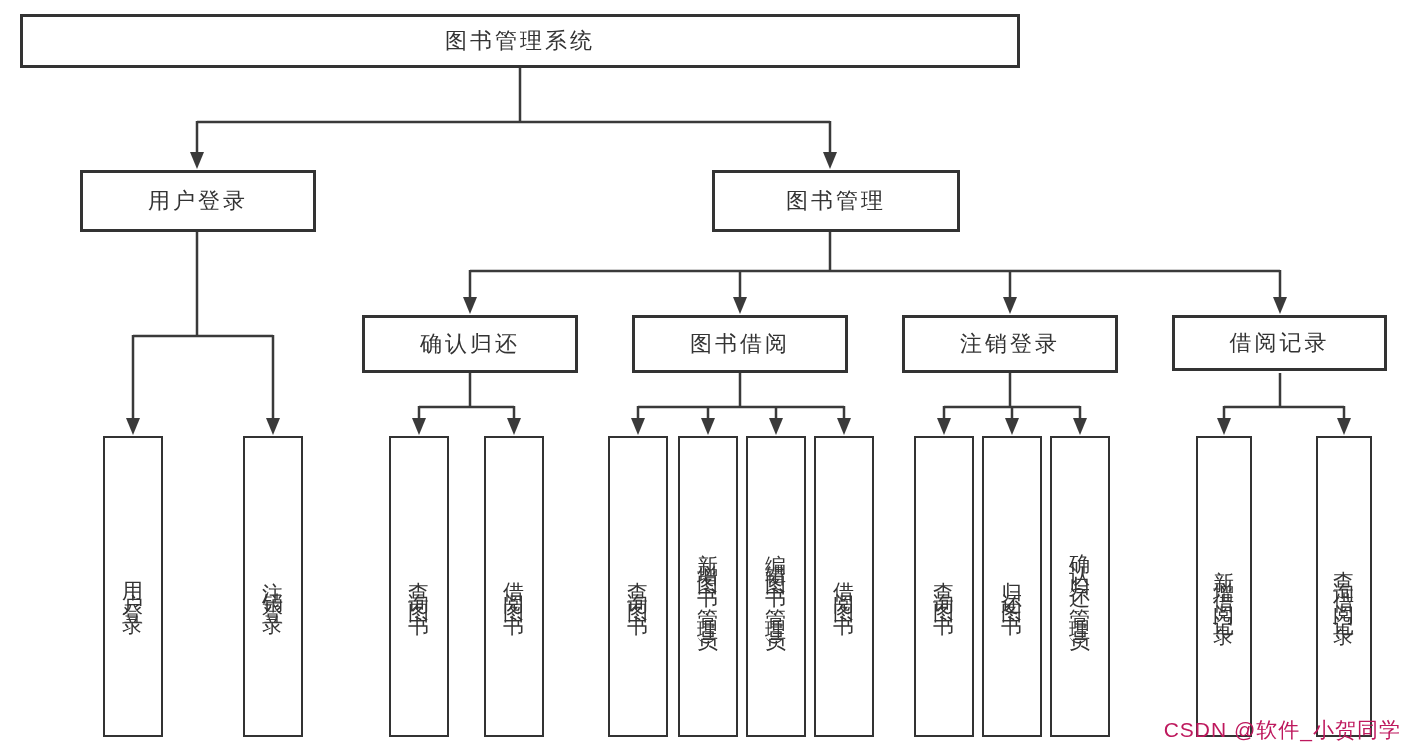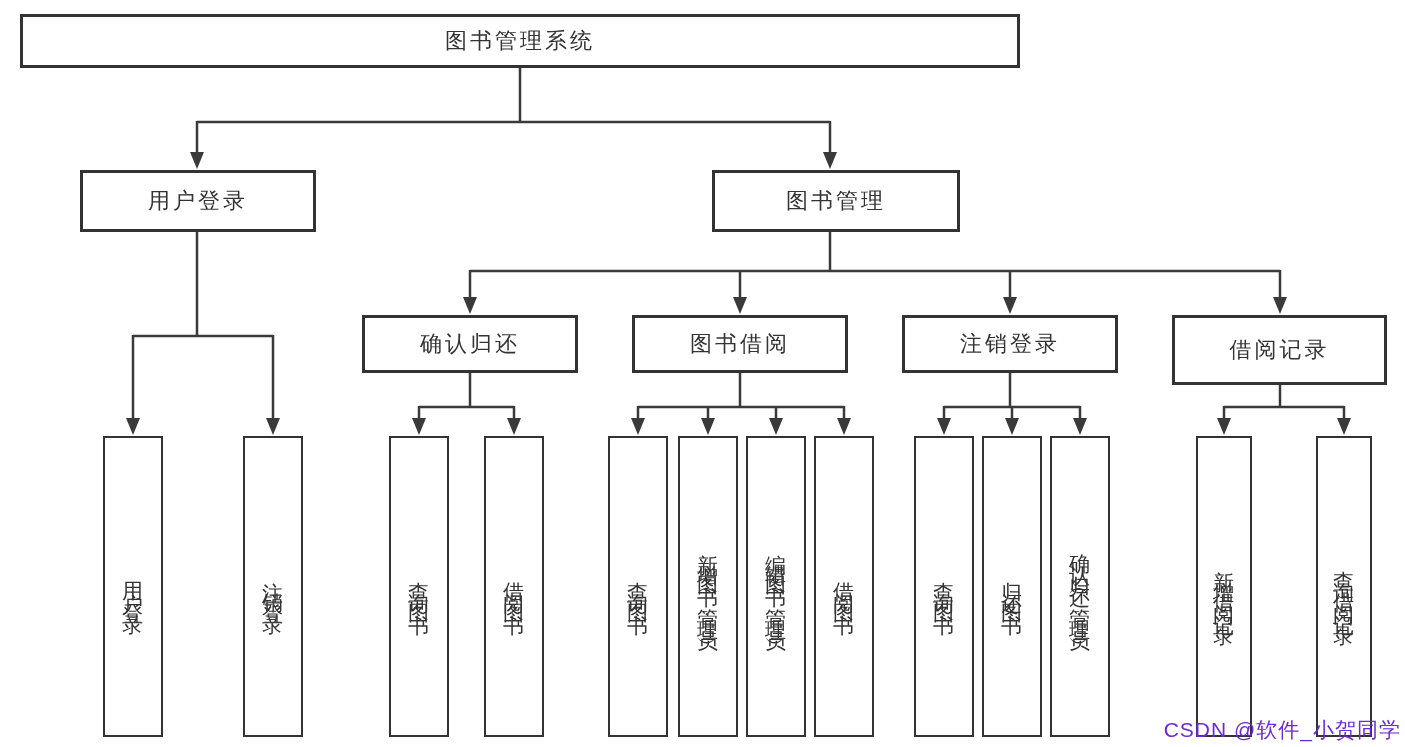--- a/index.html
+++ b/index.html
@@ -18,21 +18,21 @@
     border-width:2px;
     writing-mode:vertical-rl;
     font-size:21px;letter-spacing:11px;
     white-space:normal;
     line-height:1;
   }
   svg.wires{position:absolute;left:0;top:0;z-index:0;}
   .box{z-index:1;}
   .watermark{
     position:absolute;right:4px;bottom:3px;z-index:2;
-    color:#6d28d9;font-size:21px;letter-spacing:1px;
+    color:#be185d;font-size:21px;letter-spacing:1px;
     font-family:"Liberation Sans","DejaVu Sans",sans-serif;
     margin-top:48px;
   }
 </style>
 </head>
 <body>
 
 <svg class="wires" width="1405" height="747" viewBox="0 0 1405 747">
   <g stroke="#3a3a3a" stroke-width="2.5" fill="none">
 
@@ -77,21 +77,21 @@
 </svg>
 
 <div class="box" style="left:20px;top:14px;width:1000px;height:54px;">图书管理系统</div>
 
 <div class="box" style="left:80px;top:170px;width:236px;height:62px;">用户登录</div>
 <div class="box" style="left:712px;top:170px;width:248px;height:62px;">图书管理</div>
 
 <div class="box" style="left:362px;top:315px;width:216px;height:58px;">确认归还</div>
 <div class="box" style="left:632px;top:315px;width:216px;height:58px;">图书借阅</div>
 <div class="box" style="left:902px;top:315px;width:216px;height:58px;">注销登录</div>
-<div class="box" style="left:1172px;top:315px;width:215px;height:70px;">借阅记录</div>
+<div class="box" style="left:1172px;top:315px;width:215px;height:56px;">借阅记录</div>
 
 <div class="box leaf" style="left:103px;top:436px;width:60px;height:301px;">用户登录</div>
 <div class="box leaf" style="left:243px;top:436px;width:60px;height:301px;">注销登录</div>
 
 <div class="box leaf" style="left:389px;top:436px;width:60px;height:301px;">查询图书</div>
 <div class="box leaf" style="left:484px;top:436px;width:60px;height:301px;">借阅图书</div>
 
 <div class="box leaf" style="left:608px;top:436px;width:60px;height:301px;">查询图书</div>
 <div class="box leaf" style="left:678px;top:436px;width:60px;height:301px;">新增图书（管理员）</div>
 <div class="box leaf" style="left:746px;top:436px;width:60px;height:301px;">编辑图书（管理员）</div>

